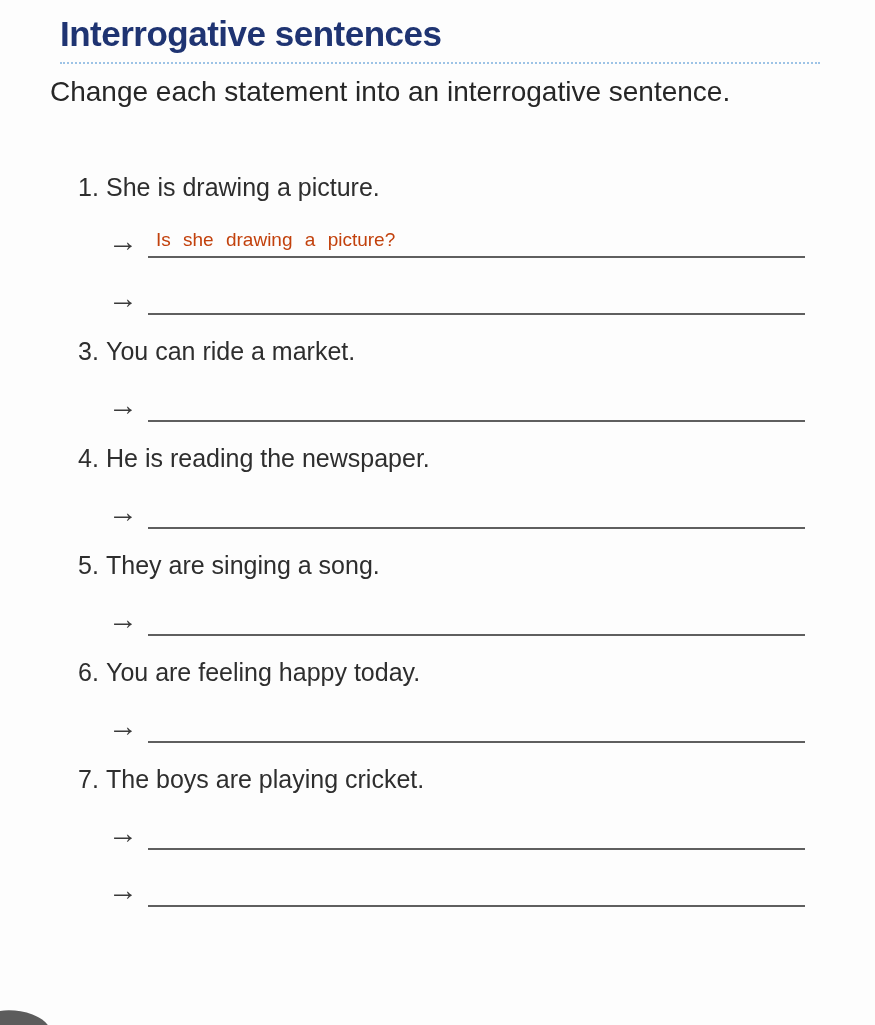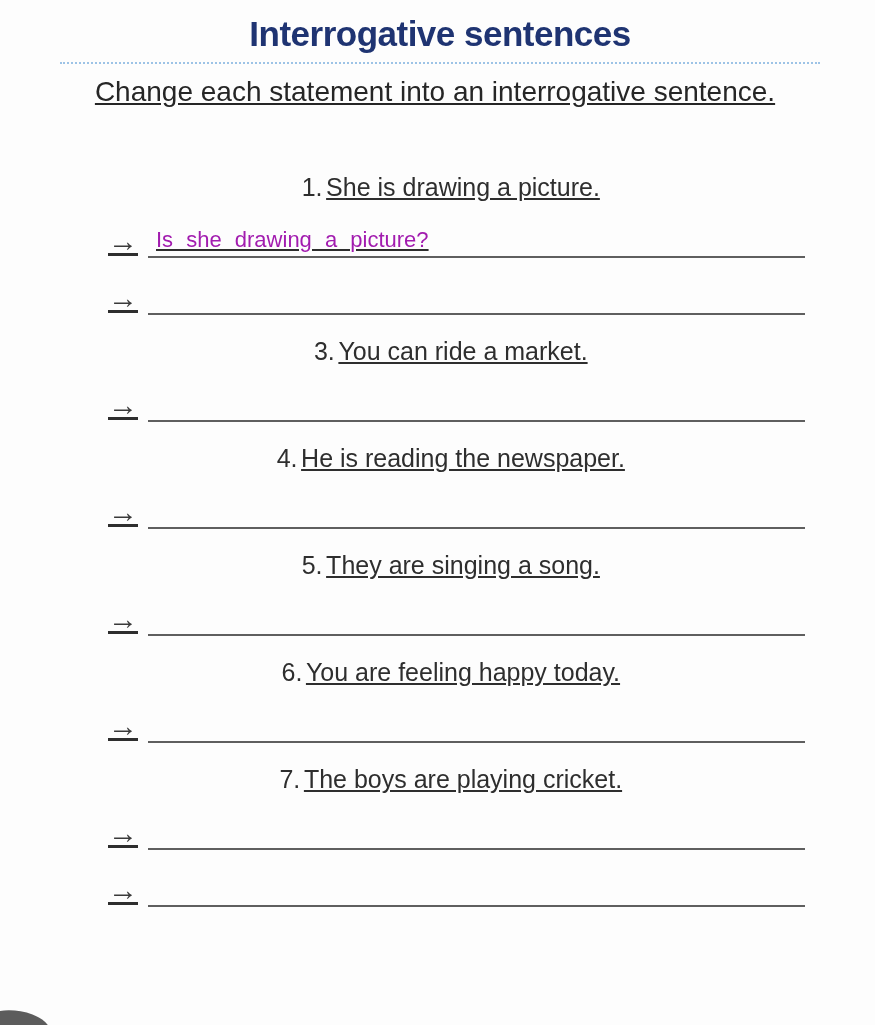--- a/index.html
+++ b/index.html
@@ -10,21 +10,20 @@
     font-family: "Liberation Sans", sans-serif;
     color: #2e2e2e;
     position: relative;
     overflow: hidden;
   }
   .page {
     padding: 12px 55px 0 50px;
     box-sizing: border-box;
     width: 875px;
     height: 1025px;
-    text-align: center;
   }
   .title {
     margin: 0 0 0 10px;
     font-size: 35px;
     line-height: 44px;
     font-weight: bold;
     color: #1f3472;
     letter-spacing: -0.5px;
   }
   .title-divider {
@@ -32,25 +31,23 @@
     width: 760px;
     border: none;
     border-top: 2px dotted #9dc3e6;
     height: 0;
   }
   .instruction {
     margin: 12px 0 0 0;
     font-size: 28px;
     line-height: 32px;
     color: #262626;
-    text-decoration: underline;
   }
   .items {
     margin: 64px 0 0 28px;
-    text-decoration: underline;
   }
   .question-row {
     font-size: 25px;
     line-height: 30px;
     margin-bottom: 20px;
     color: #2e2e2e;
   }
   .item-number {
     display: inline-block;
     min-width: 28px;
@@ -71,23 +68,23 @@
   .answer-line {
     flex: 1 1 auto;
     border-bottom: 2px solid #5f5f5f;
     height: 36px;
     display: flex;
     align-items: flex-end;
     padding-left: 8px;
     box-sizing: border-box;
   }
   .answer-text {
-    font-size: 22px;
+    font-size: 19px;
     line-height: 32px;
-    color: #a21caf;
+    color: #c2410c;
     word-spacing: 7px;
     white-space: nowrap;
   }
   .corner-artifact {
     position: absolute;
     left: -14px;
     bottom: -16px;
     width: 64px;
     height: 30px;
     background: #5c5c5c;

